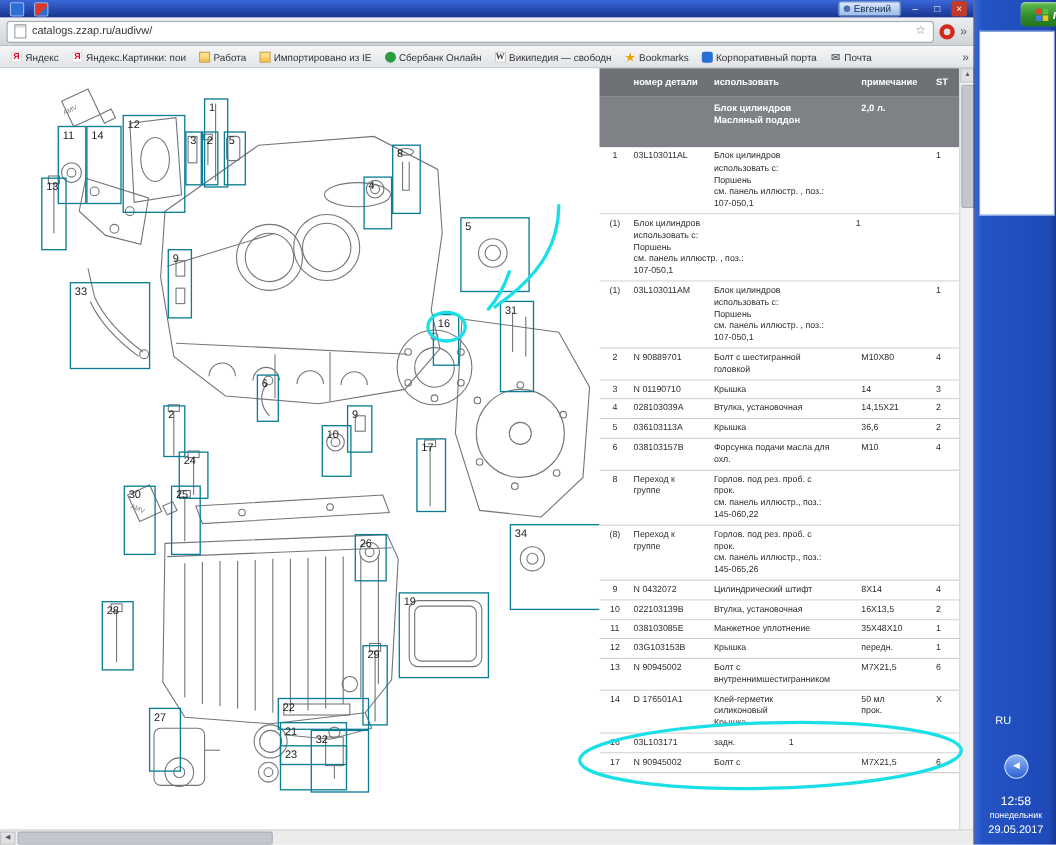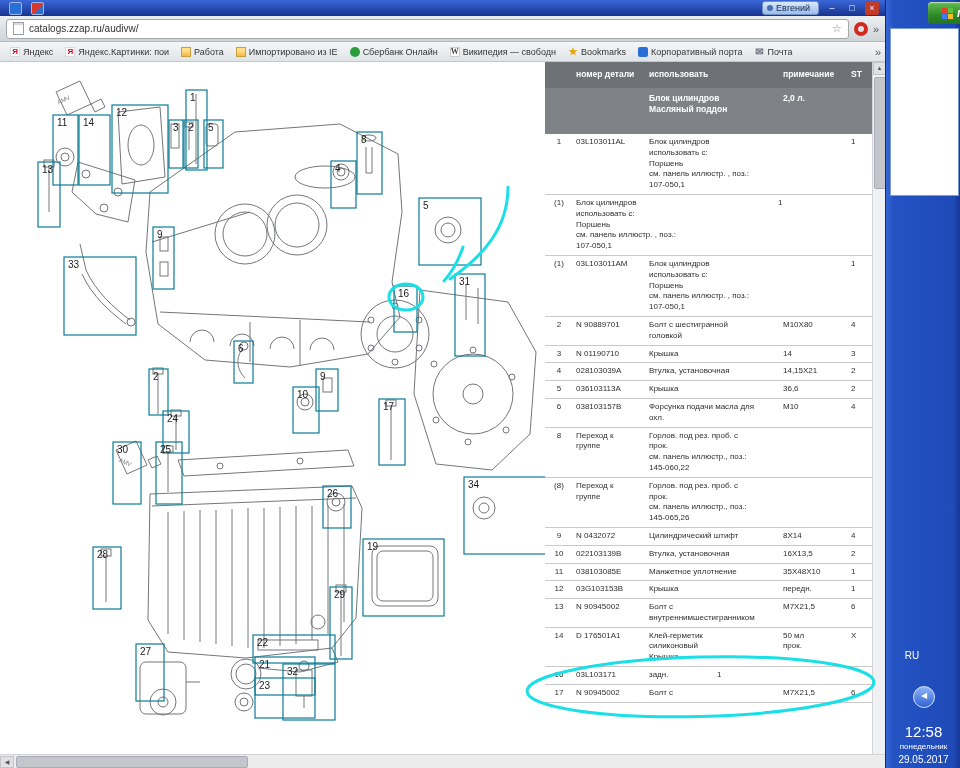--- a/index.html
+++ b/index.html
@@ -90,21 +90,21 @@
   .winflag i:nth-child(1){background:#e4432e;}
   .winflag i:nth-child(2){background:#57c23e;}
   .winflag i:nth-child(3){background:#3e7ef0;}
   .winflag i:nth-child(4){background:#f5c12c;}
   .white-panel{position:absolute;left:4px;top:28px;width:67px;height:166px;background:#fff;border:1px solid #7a9ad8;}
   .lang-ind{position:absolute;left:0;top:650px;width:52px;text-align:center;font-size:10px;color:#fff;}
   .collapse-btn{position:absolute;left:27px;top:686px;width:20px;height:20px;border-radius:50%;
     background:linear-gradient(180deg,#8fb4f4,#2f61d6);border:1px solid #d5e2fb;
     color:#fff;font-size:8px;text-align:center;line-height:18px;}
   .clock{position:absolute;left:0;top:722px;width:75px;text-align:center;color:#fff;line-height:1.35;}
-  .clock .t{font-size:15px;}
+  .clock .t{font-size:11px;}
   .clock .d1{font-size:8px;}
   .clock .d2{font-size:10px;}
 
   
   .annotations{position:absolute;left:0;top:0;z-index:40;pointer-events:none;}
   .hl{stroke:#1adfe6;stroke-width:3;fill:none;stroke-linecap:round;}
 </style>
 </head>
 <body>
 

